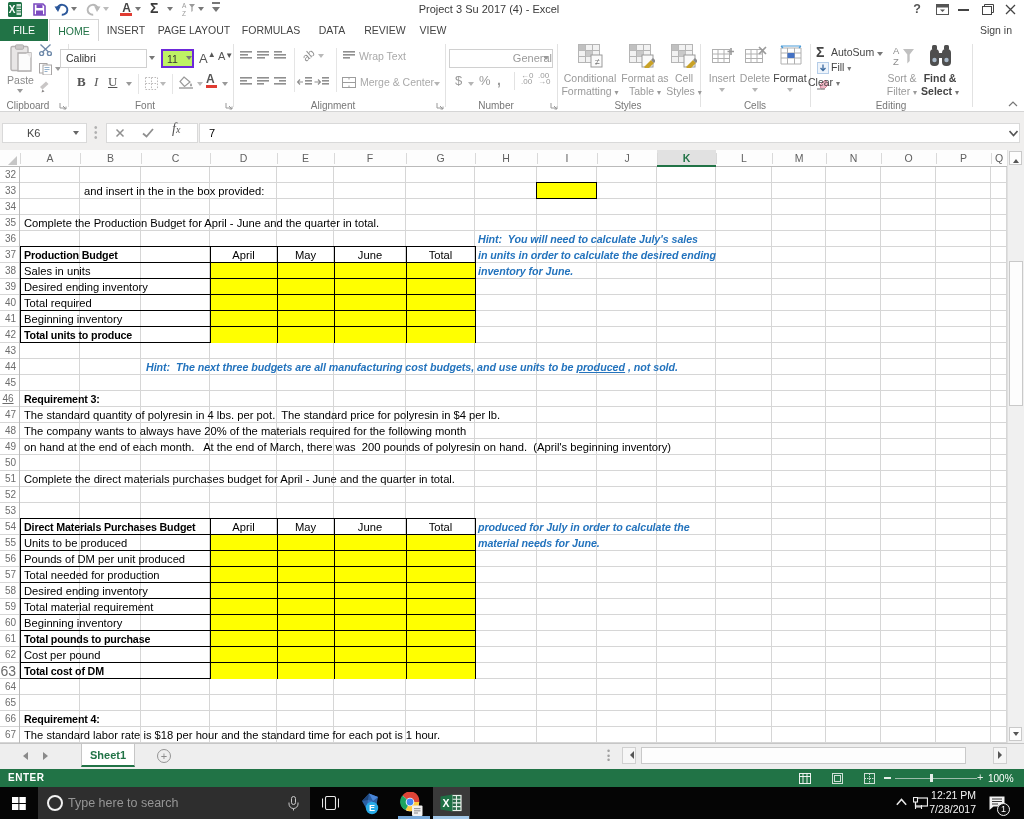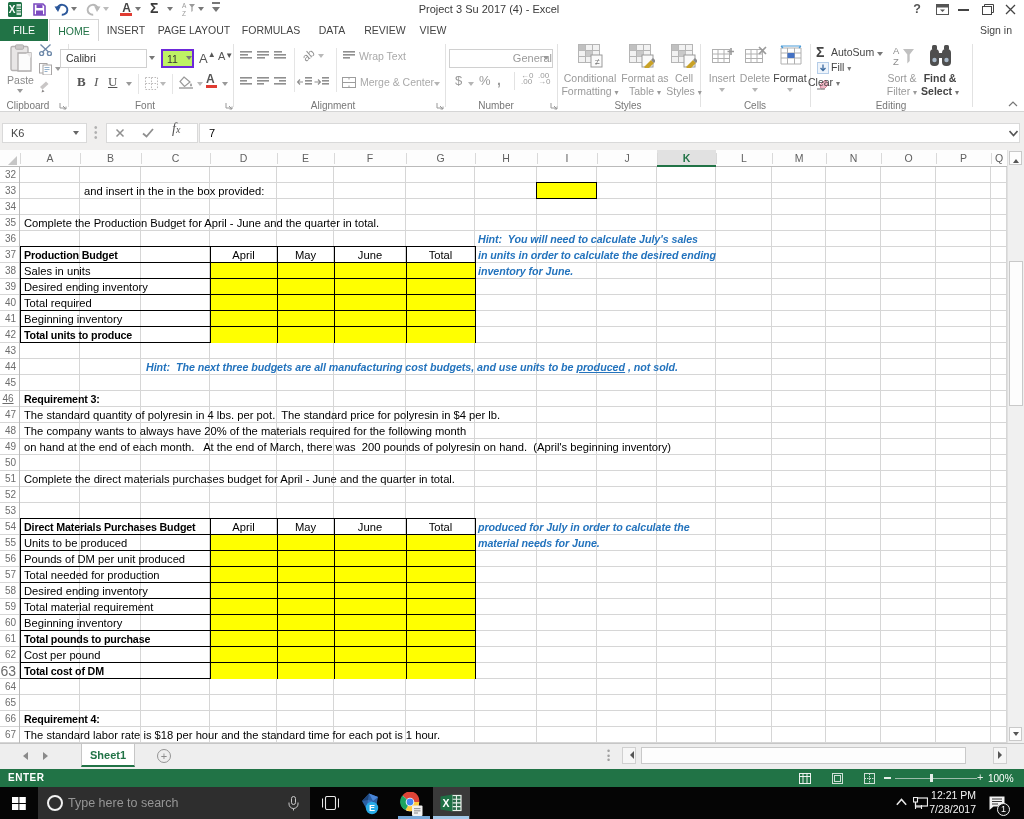--- a/index.html
+++ b/index.html
@@ -308,21 +308,21 @@
 <rect x="3" y="1" width="5" height="5" rx="1.5" fill="#4e4e4e"></rect>
 <rect x="15" y="1" width="5" height="5" rx="1.5" fill="#4e4e4e"></rect>
 <circle cx="5.5" cy="16" r="2.2" fill="#a8b8c8"></circle>
     <circle cx="17.5" cy="16" r="2.2" fill="#a8b8c8"></circle>
   </svg>
 <div class="abs" style="left:900px;top:72px;width:80px;text-align:center;font-size:10.5px;color:#444;line-height:13px;"><b style="font-weight:bold;">Find &amp;</b><br><b style="font-weight:bold;">Select</b> <span style="font-size:8px;color:#777;">▾</span></div>
 <svg class="ic" style="left:1008px;top:101px" width="10" height="6" viewBox="0 0 10 6">
     <path d="M1 5 L5 1 L9 5" stroke="#777" stroke-width="1.2" fill="none"></path>
   </svg>
 <div class="abs" style="left:0;top:112px;width:1024px;height:38px;background:#f0efee;">
-<div class="abs" style="left:2px;top:11px;width:85px;height:20px;background:#fff;border:1px solid #d9d9d9;font-size:11px;color:#444;line-height:18px;padding-left:8px;">K6</div>
+<div class="abs" style="left:2px;top:11px;width:85px;height:20px;background:#fff;border:1px solid #d9d9d9;font-size:11px;color:#444;line-height:18px;padding-left:24px;">K6</div>
 <div class="abs" style="left:73px;top:19px;width:0;height:0;border:3.5px solid transparent;border-top:4.5px solid #666;"></div>
 <div class="abs" style="left:94px;top:13px;width:3px;height:16px;color:#b0b0b0;font-size:10px;line-height:5px;">•<br>•<br>•</div>
 <div class="abs" style="left:106px;top:11px;width:92px;height:20px;background:#fff;border:1px solid #d9d9d9;"></div>
 <svg class="ic" style="left:115px;top:16px" width="10" height="10" viewBox="0 0 10 10">
       <path d="M1.5 1.5 L8.5 8.5 M8.5 1.5 L1.5 8.5" stroke="#8f8f8f" stroke-width="1.5"></path>
     </svg>
 <svg class="ic" style="left:142px;top:16px" width="12" height="10" viewBox="0 0 12 10">
       <path d="M1 5.5 L4.5 8.5 L11 1" stroke="#8f8f8f" stroke-width="1.8" fill="none"></path>
     </svg>
 <div class="abs" style="left:172px;top:9px;width:20px;height:20px;font-family:'Liberation Serif',serif;font-style:italic;font-size:14px;color:#555;"><i>f</i><span style="font-size:10px;">x</span></div>

